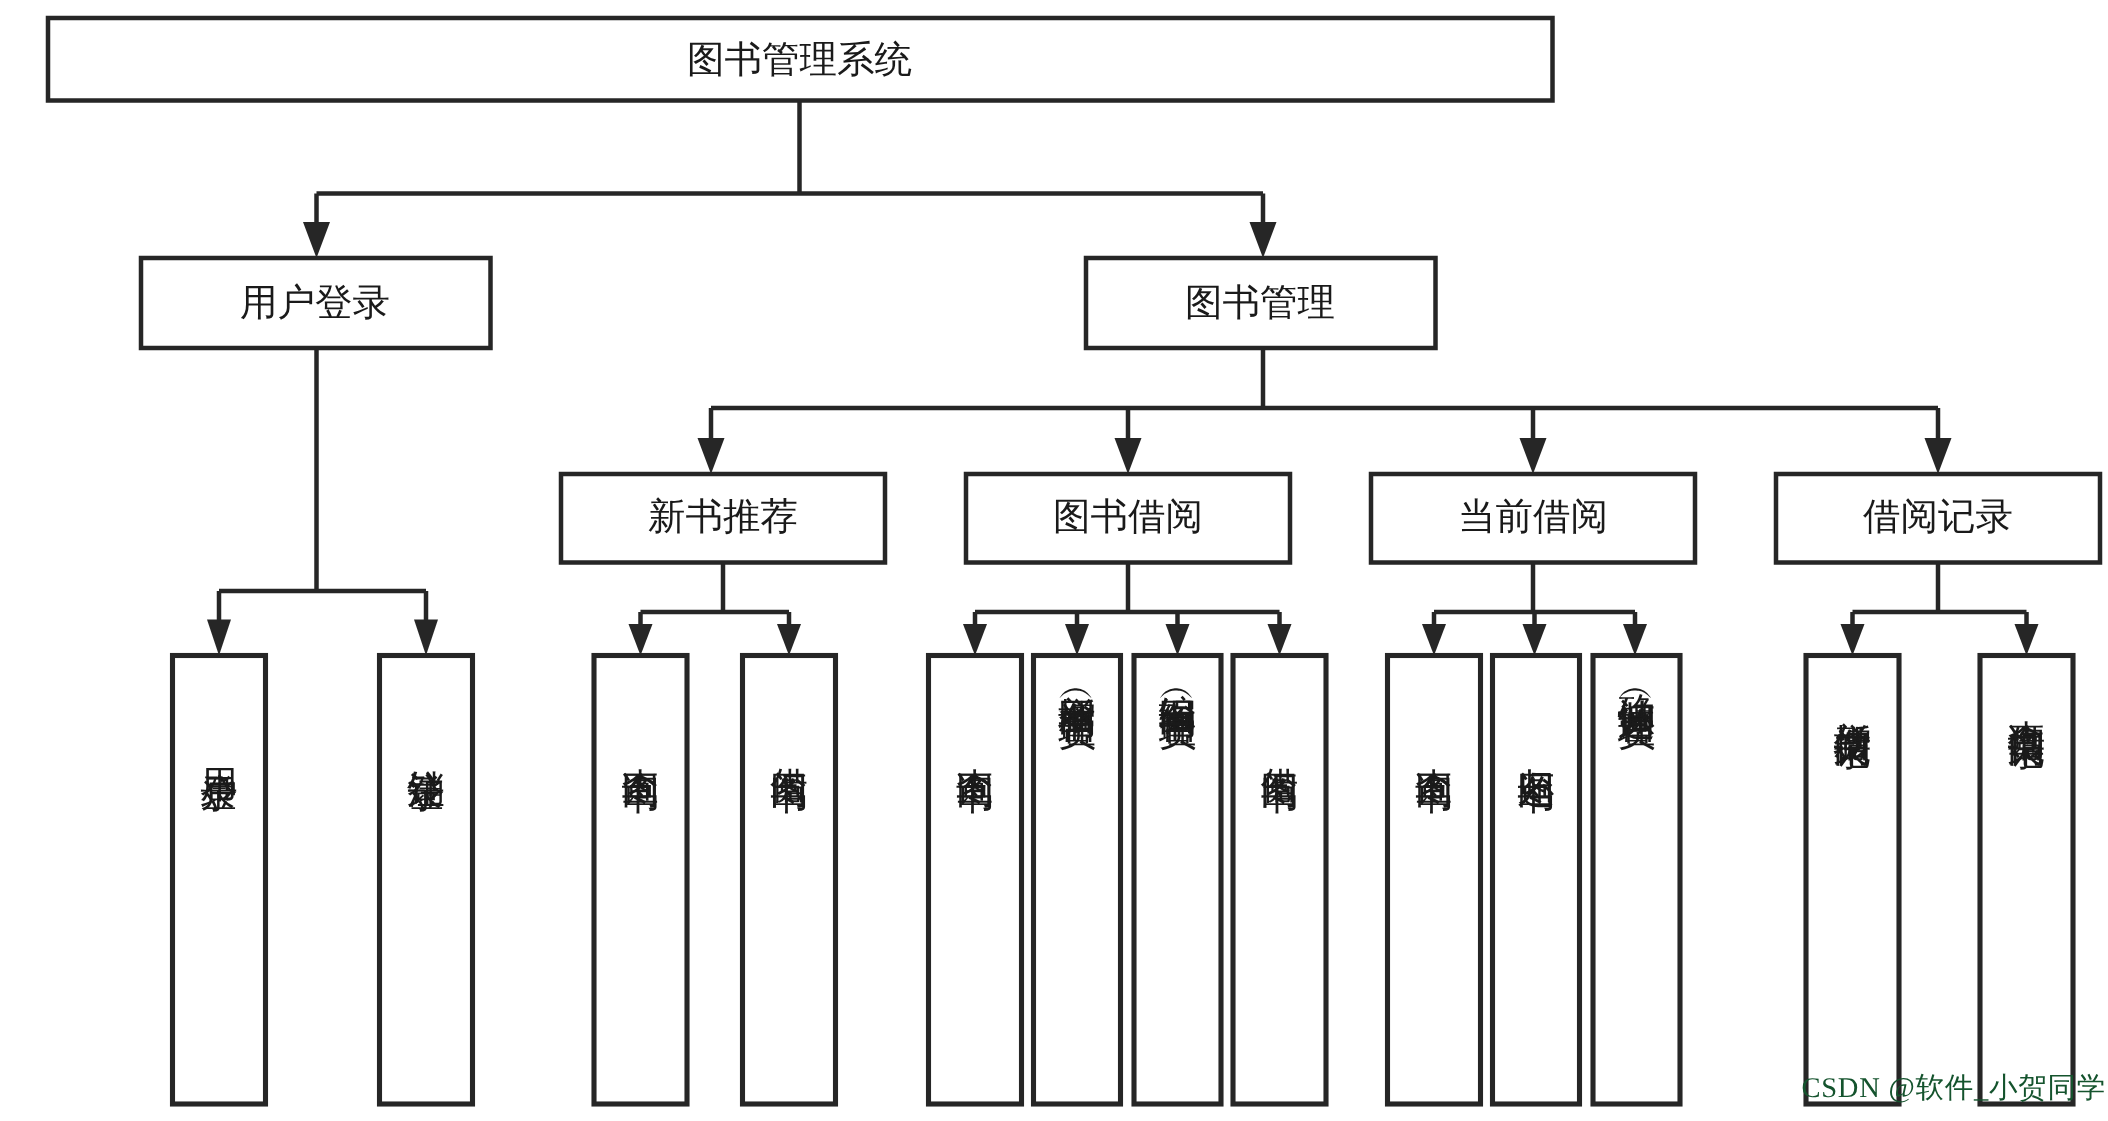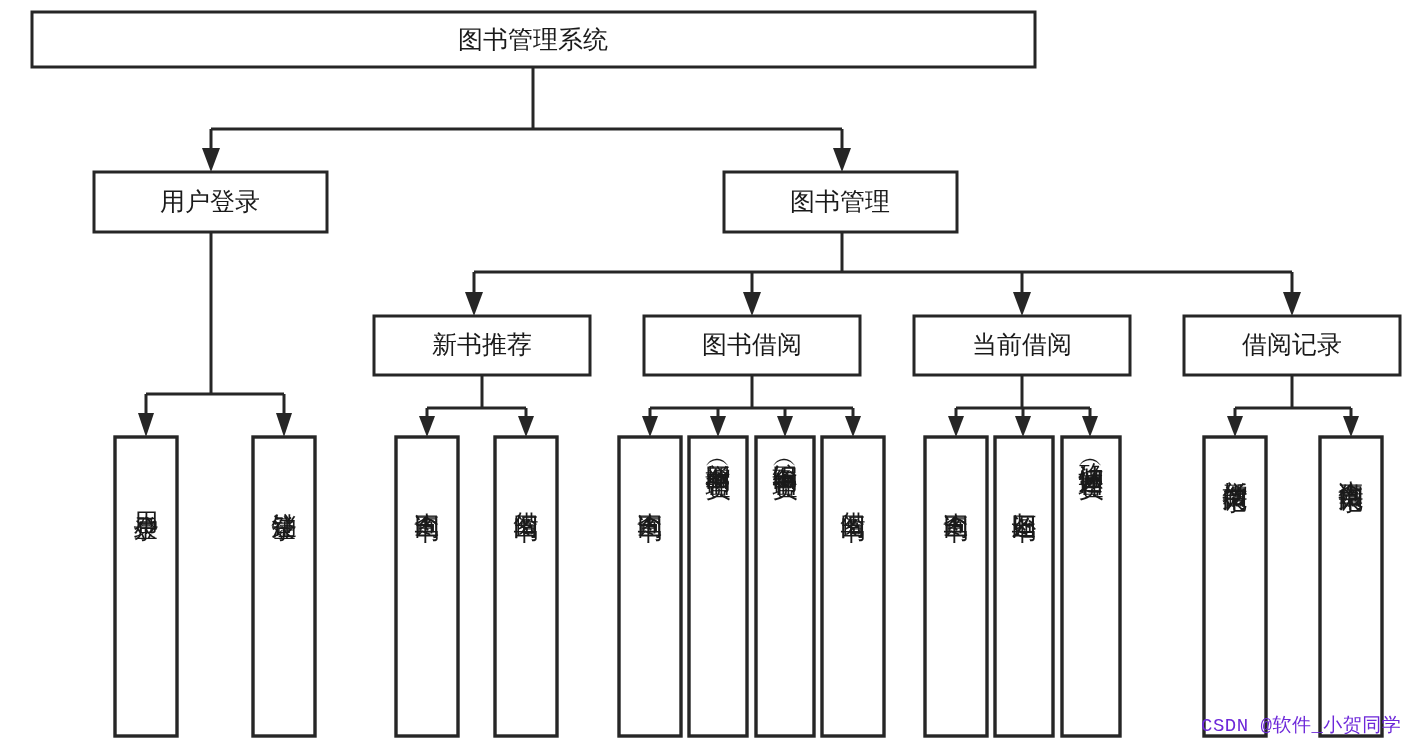--- a/index.html
+++ b/index.html
@@ -69,23 +69,23 @@
     font-size: 25px;
     line-height: 1;
     color: #1a1a1a;
     letter-spacing: 2px;
     white-space: nowrap;
   }
   #watermark {
     position: absolute;
     left: 1189px;
     top: 712px;
-    font-family: Liberation Mono, monospace;
+    font-family: Liberation Serif, serif;
     font-size: 19px;
-    color: #6d28d9;
+    color: #14532d;
     letter-spacing: 0.5px;
     white-space: nowrap;
     pointer-events: none;
   }
 </style>
 </head>
 <body>
 
 <div id="diagram-root">
 

